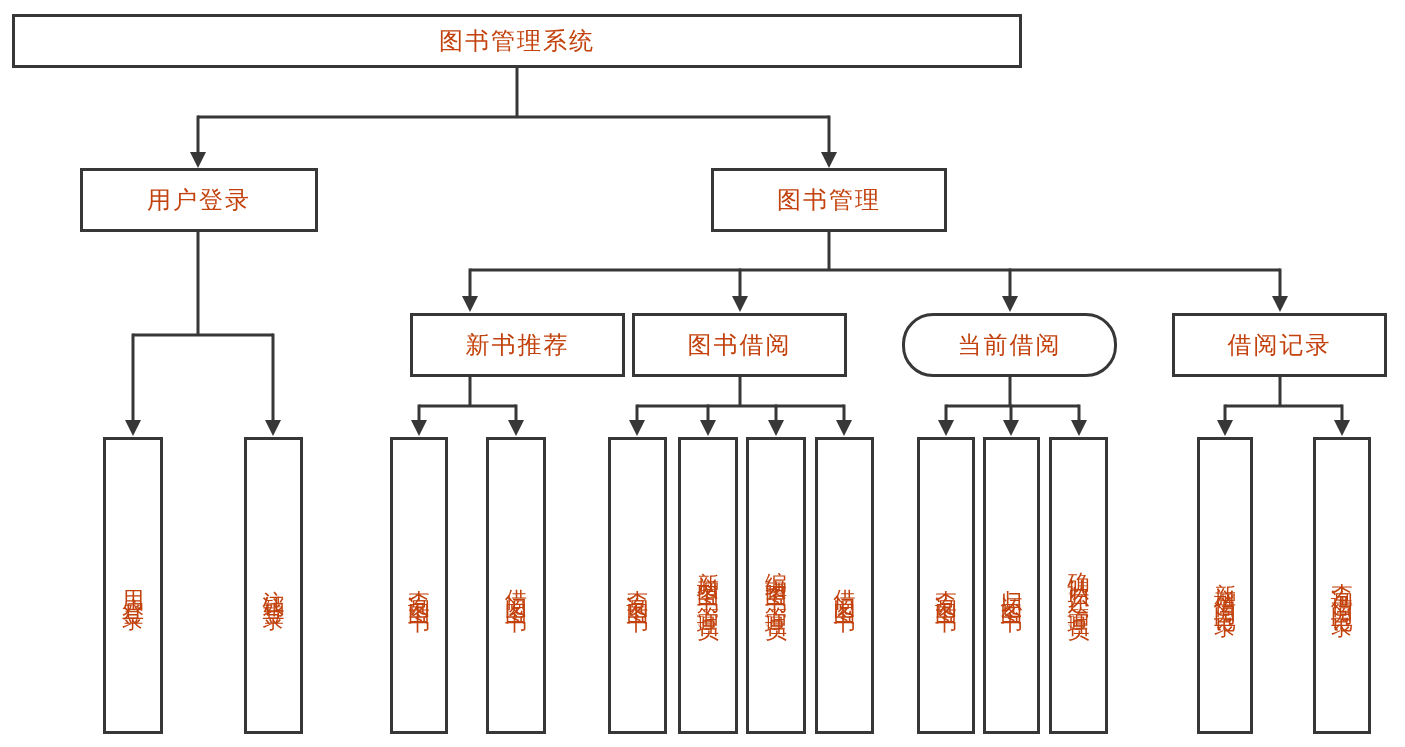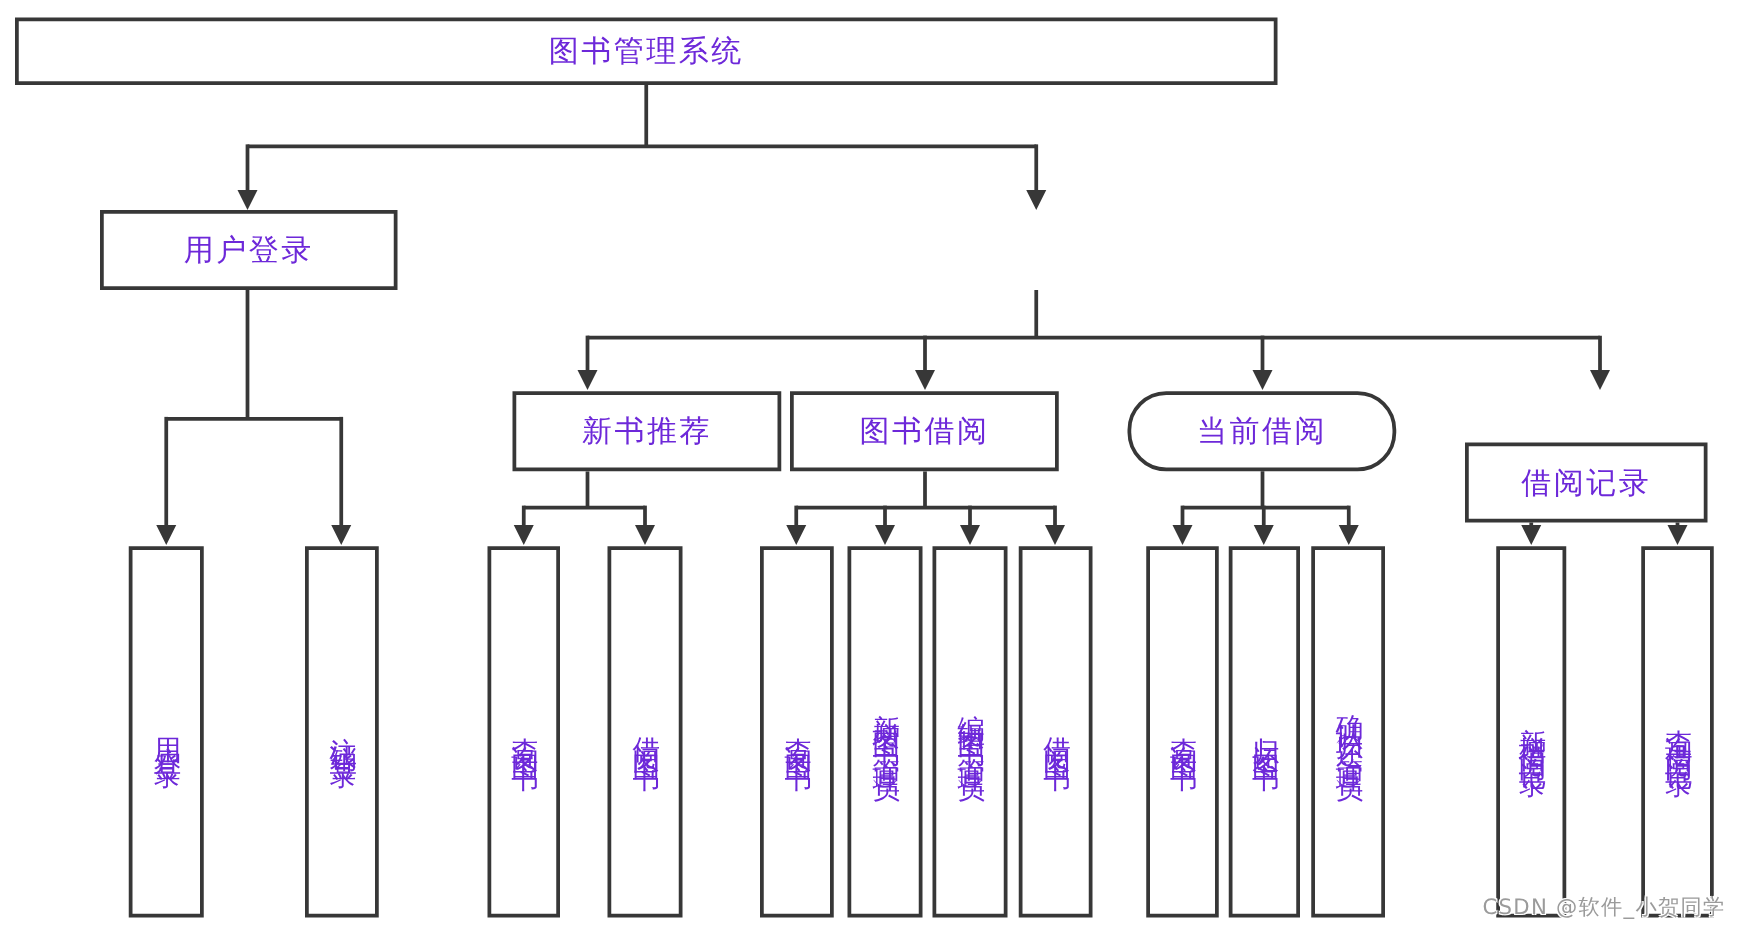--- a/index.html
+++ b/index.html
@@ -3,21 +3,21 @@
 <meta charset="utf-8">
 <style>
   html,body{margin:0;padding:0;background:#fff;}
   .stage{
     position:relative;width:1405px;height:747px;background:#fff;overflow:hidden;
     font-family:"DejaVu Sans","Liberation Sans",sans-serif;
   }
   .connectors{position:absolute;left:0;top:0;z-index:1;}
   .box{
     position:absolute;box-sizing:border-box;background:#fff;
-    border:3px solid #373737;color:#6d28d9;
+    border:3px solid #373737;color:#c2410c;
     display:flex;align-items:center;justify-content:center;
     z-index:2;
   }
   .hbox{font-size:24px;letter-spacing:2px;white-space:nowrap;}
   .vbox{font-size:22px;}
   .vbox .vtext{
     writing-mode:vertical-rl;text-orientation:mixed;
     letter-spacing:7px;line-height:1;white-space:nowrap;
   }
   .watermark{
@@ -25,21 +25,21 @@
     color:#9b9b9b;white-space:nowrap;
     text-shadow:-1px -1px 0 #fff,1px -1px 0 #fff,-1px 1px 0 #fff,1px 1px 0 #fff;
   }
   
   .n-root{left:12px;top:14px;width:1010px;height:54px;}
   .n-l2a{left:80px;top:168px;width:238px;height:64px;}
   .n-l2b{left:711px;top:168px;width:236px;height:64px;}
   .n-l3a{left:362px;top:313px;width:215px;height:64px;margin-left:48px;}
   .n-l3b{left:632px;top:313px;width:215px;height:64px;}
   .n-l3c{left:902px;top:313px;width:215px;height:64px;border-radius:31px;}
-  .n-l3d{left:1172px;top:313px;width:194px;height:64px;margin-top:41px;}
+  .n-l3d{left:1172px;top:313px;width:215px;height:64px;}
   .leaf{top:437px;height:297px;}
   .n-g1a{left:103px;width:60px;}  .n-g1b{left:244px;width:59px;}
   .n-g2a{left:390px;width:58px;}  .n-g2b{left:486px;width:60px;}
   .n-g3a{left:608px;width:59px;}  .n-g3b{left:678px;width:60px;}
   .n-g3c{left:746px;width:60px;}  .n-g3d{left:815px;width:59px;}
   .n-g4a{left:917px;width:58px;}  .n-g4b{left:983px;width:57px;}
   .n-g4c{left:1049px;width:59px;}
   .n-g5a{left:1197px;width:56px;} .n-g5b{left:1313px;width:58px;}
   .wm{left:1186px;top:714px;}
 </style>
@@ -114,20 +114,23 @@
     </g>
   </svg>
 
   <div class="box hbox n-root">
     <span>图书管理系统</span>
   </div>
 
   <div class="box hbox n-l2a">
     <span>用户登录</span>
   </div>
+  <div class="box hbox n-l2b">
+    <span>图书管理</span>
+  </div>
 
   <div class="box hbox n-l3a">
     <span>新书推荐</span>
   </div>
   <div class="box hbox n-l3b">
     <span>图书借阅</span>
   </div>
   <div class="box hbox n-l3c">
     <span>当前借阅</span>
   </div>
@@ -172,15 +175,14 @@
     <span class="vtext">确认归还（管理员）</span>
   </div>
 
   <div class="box vbox leaf n-g5a">
     <span class="vtext">新增借阅记录</span>
   </div>
   <div class="box vbox leaf n-g5b">
     <span class="vtext">查询借阅记录</span>
   </div>
 
-  <div class="watermark wm">CSDN @软件_小贺同学</div>
 
 </div>
 
 </body></html>

